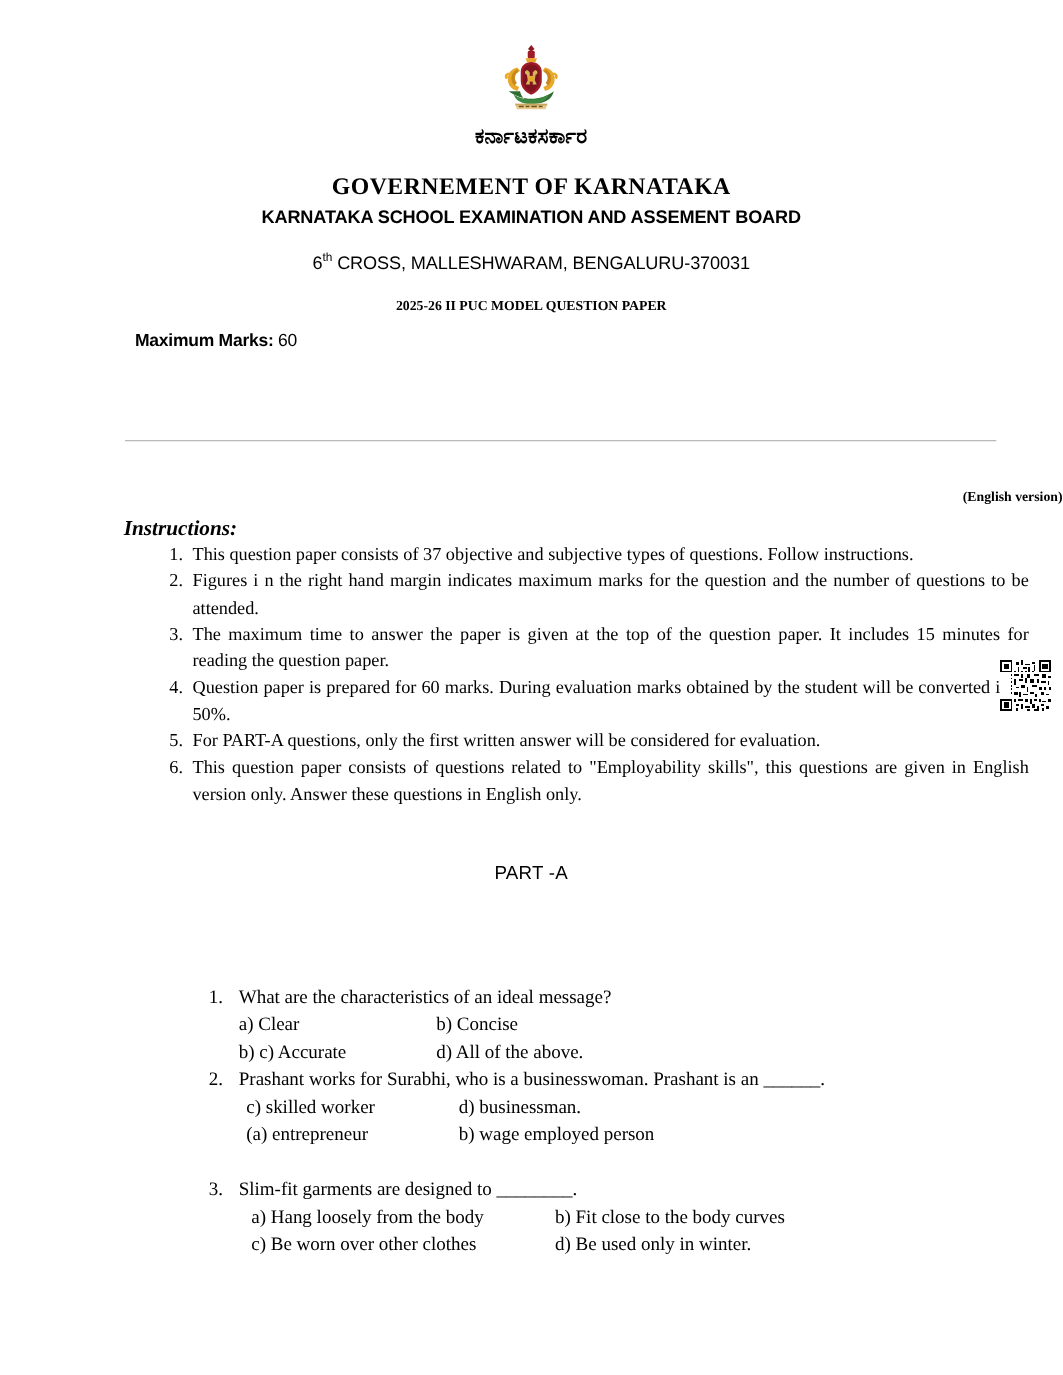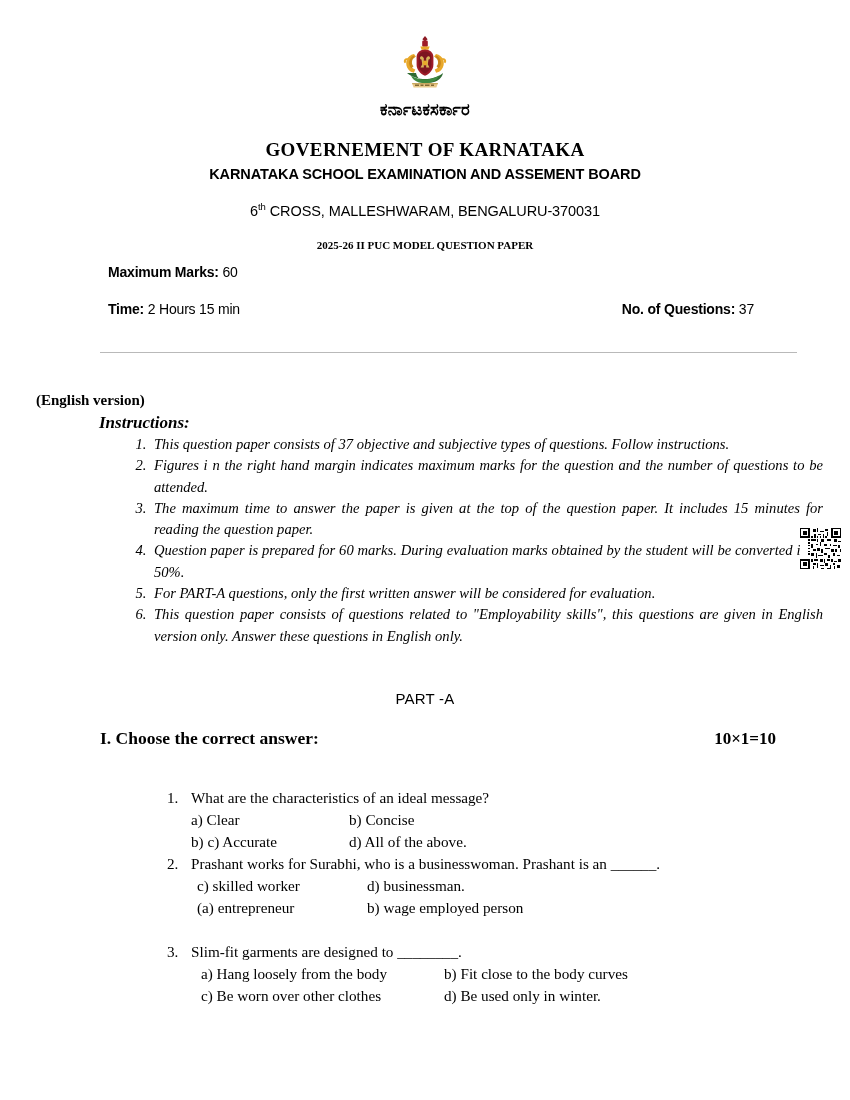--- a/index.html
+++ b/index.html
@@ -123,44 +123,43 @@
     top: 352px;
     height: 0;
     border-top: 1.6px solid #b9b9b9;
   }
 
   
   .english-version {
     position: absolute;
     left: 0; right: 0;
     top: 392px;
-    text-align: left;
-    font-weight: bold;
-    font-size: 15px;
+    text-align: right;
+    font-weight: bold;
+    font-size: 11px;
     padding-left: 36px;
   }
 
   
   .instructions-label {
     position: absolute;
     left: 99px;
     top: 413px;
     font-weight: bold;
     font-style: italic;
     font-size: 17px;
   }
   .instructions-list {
     position: absolute;
     left: 124px;
     width: 673px;
     top: 434px;
     margin: 0;
     padding: 0 0 0 26px;
     list-style: decimal;
-    font-style: italic;
     font-size: 14.6px;
     line-height: 21.3px;
   }
   .instructions-list li {
     margin: 0 0 0 0;
     padding-left: 4px;
   }
   .instructions-list li.justify {
     text-align: justify;
   }
@@ -288,24 +287,20 @@
   <div class="board-line">KARNATAKA SCHOOL EXAMINATION AND ASSEMENT BOARD</div>
 
   <div class="address-line"><span>6</span><sup>th</sup><span> CROSS, MALLESHWARAM, BENGALURU-370031</span></div>
 
   <div class="mqp-line">2025-26  II PUC MODEL QUESTION PAPER</div>
 
   <div class="meta-row r1">
     <div class="meta-right"><span class="meta-key">Maximum Marks:</span><span class="meta-val"> 60</span></div>
   </div>
 
-  <div class="meta-row r2">
-    <div class="meta-left"><span class="meta-key">Time:</span><span class="meta-val"> 2 Hours 15 min</span></div>
-    <div class="meta-right"><span class="meta-key">No. of Questions:</span><span class="meta-val"> 37</span></div>
-  </div>
 
   <div class="divider"></div>
 
   <div class="english-version">(English version)</div>
 
   <div class="instructions-label">Instructions:</div>
   <ol class="instructions-list">
     <li>This question paper consists of 37 objective and subjective types of questions. Follow instructions.</li>
     <li class="justify">Figures i n the right hand margin indicates maximum marks for the question and the number of questions to be attended.</li>
     <li class="justify">The maximum time to answer the paper is given at the top of the question paper. It includes 15 minutes for reading the question paper.</li>
@@ -402,24 +397,20 @@
       <rect x="9" y="27" width="1" height="2"></rect>
         <rect x="15" y="28" width="2" height="1"></rect>
       <rect x="19" y="28" width="3" height="1"></rect>
         <rect x="24" y="27" width="1" height="2"></rect>
     </g>
   </svg>
 
 
   <div class="part-a">PART -A</div>
 
-  <div class="section-head">
-    <div>I. Choose the correct answer:</div>
-    <div class="section-marks">10×1=10</div>
-  </div>
 
   <div class="questions">
 
     <div class="q-block q1">
       <div class="q-line">
         <span class="q-num">1.</span>
         <span class="q-text">What are the characteristics of an ideal message?</span>
       </div>
       <div class="opt-row">
         <span class="opt opt-a">a) Clear</span>

